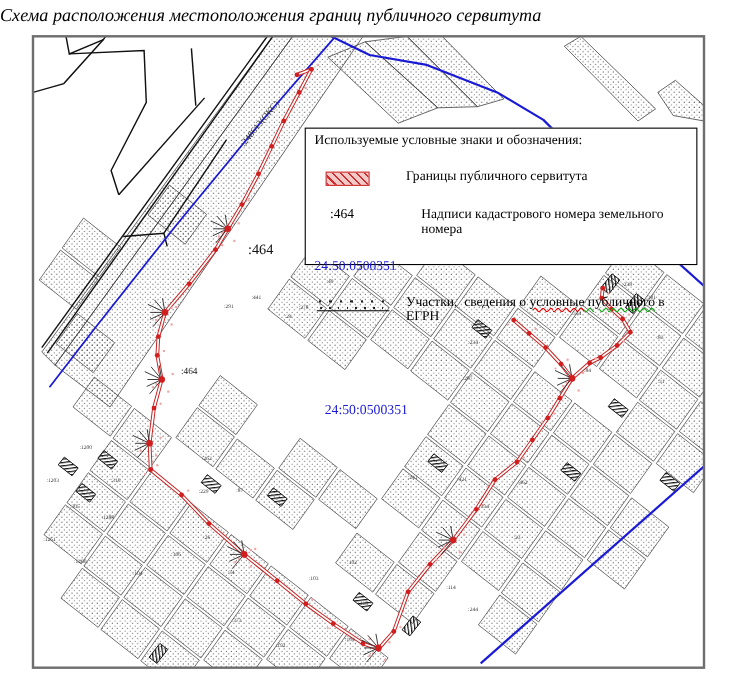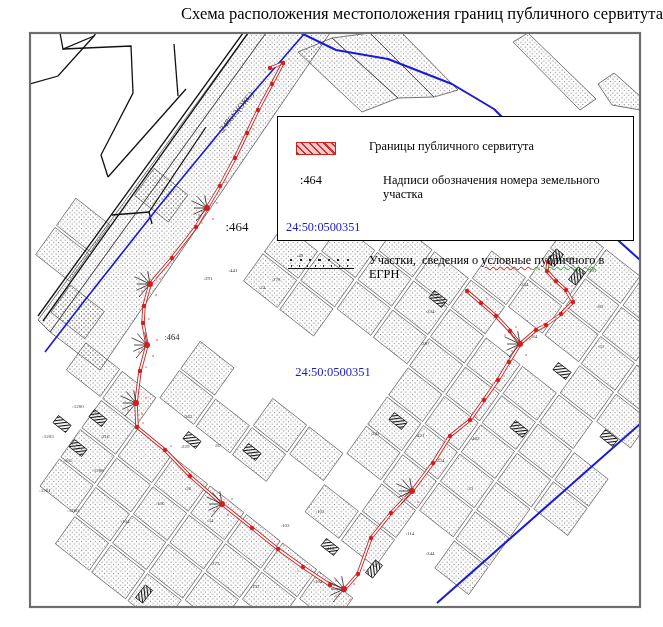--- a/index.html
+++ b/index.html
@@ -1,19 +1,19 @@
 <!DOCTYPE html>
 <html><head>
 <meta charset="utf-8">
 <style>
   html,body{margin:0;padding:0;background:#fff;}
   body{width:663px;height:627px;position:relative;overflow:hidden;
        font-family:"Liberation Serif",serif;}
-  .title{position:absolute;top:4px;left:0;width:100%;text-align:right;
-         font-size:16.5px;color:#000;}
+  .title{position:absolute;top:4px;left:0;width:100%;text-align:left;
+         font-size:16.5px;color:#000;font-style:italic;}
   #map-svg{position:absolute;left:0;top:0;}
   .legend{position:absolute;left:277px;top:116px;width:357px;height:125px;
           background:#fff;border:1.6px solid #000;box-sizing:border-box;
           padding:4px 6px 4px 8px;z-index:5;
           font-size:12.3px;line-height:1.13;color:#000;}
   .lg-header{margin-bottom:2px;}
   .lg-row{display:flex;margin-top:19px;}
   .lg-sym{width:83px;flex:none;}
   .lg-txt{flex:1;}
   .swatch{width:38px;height:11px;border:1px solid #c22;margin-top:2px;margin-left:10px;
@@ -409,29 +409,30 @@
         <text x="237" y="231" font-size="13" fill="#111" text-anchor="middle">:464</text>
         <text x="172" y="340" font-size="8.5" fill="#222" text-anchor="middle">:464</text>
         <text x="333" y="376" font-size="12.5" fill="#1a1ad6" text-anchor="middle">24:50:0500351</text>
         <text x="238" y="114" font-size="8.5" fill="#333" text-anchor="middle" transform="rotate(-51 238 114)">:248613(ОКС)</text>
       </g>
   </g>
   <rect id="frame-rect" x="30" y="33" width="610" height="574" fill="none" stroke="#6e6e6e" stroke-width="2.2"></rect>
 </svg>
 
 <div class="legend">
+  <div class="lg-header">Используемые условные знаки и обозначения:</div>
   <div class="lg-row">
     <div class="lg-sym">
         <div class="swatch"></div>
       </div>
     <div class="lg-txt">Границы публичного сервитута</div>
   </div>
   <div class="lg-row">
     <div class="lg-sym sym464">:464</div>
-    <div class="lg-txt">Надписи обозначения номера земельного участка</div>
+    <div class="lg-txt">Надписи кадастрового номера земельного номера</div>
   </div>
   <div class="lg-row">
     <div class="lg-sym symblue">24:50:0500351</div>
   </div>
   <div class="lg-row">
     <div class="lg-sym">
       <div class="dotrow"></div>
       <div class="solidrow"></div>
     </div>
     <div class="lg-txt"><span>Участки,&nbsp; сведения о </span><span class="wavy-red">условные</span><span class="wavy-green"> публичного</span><span> в ЕГРН</span></div>

